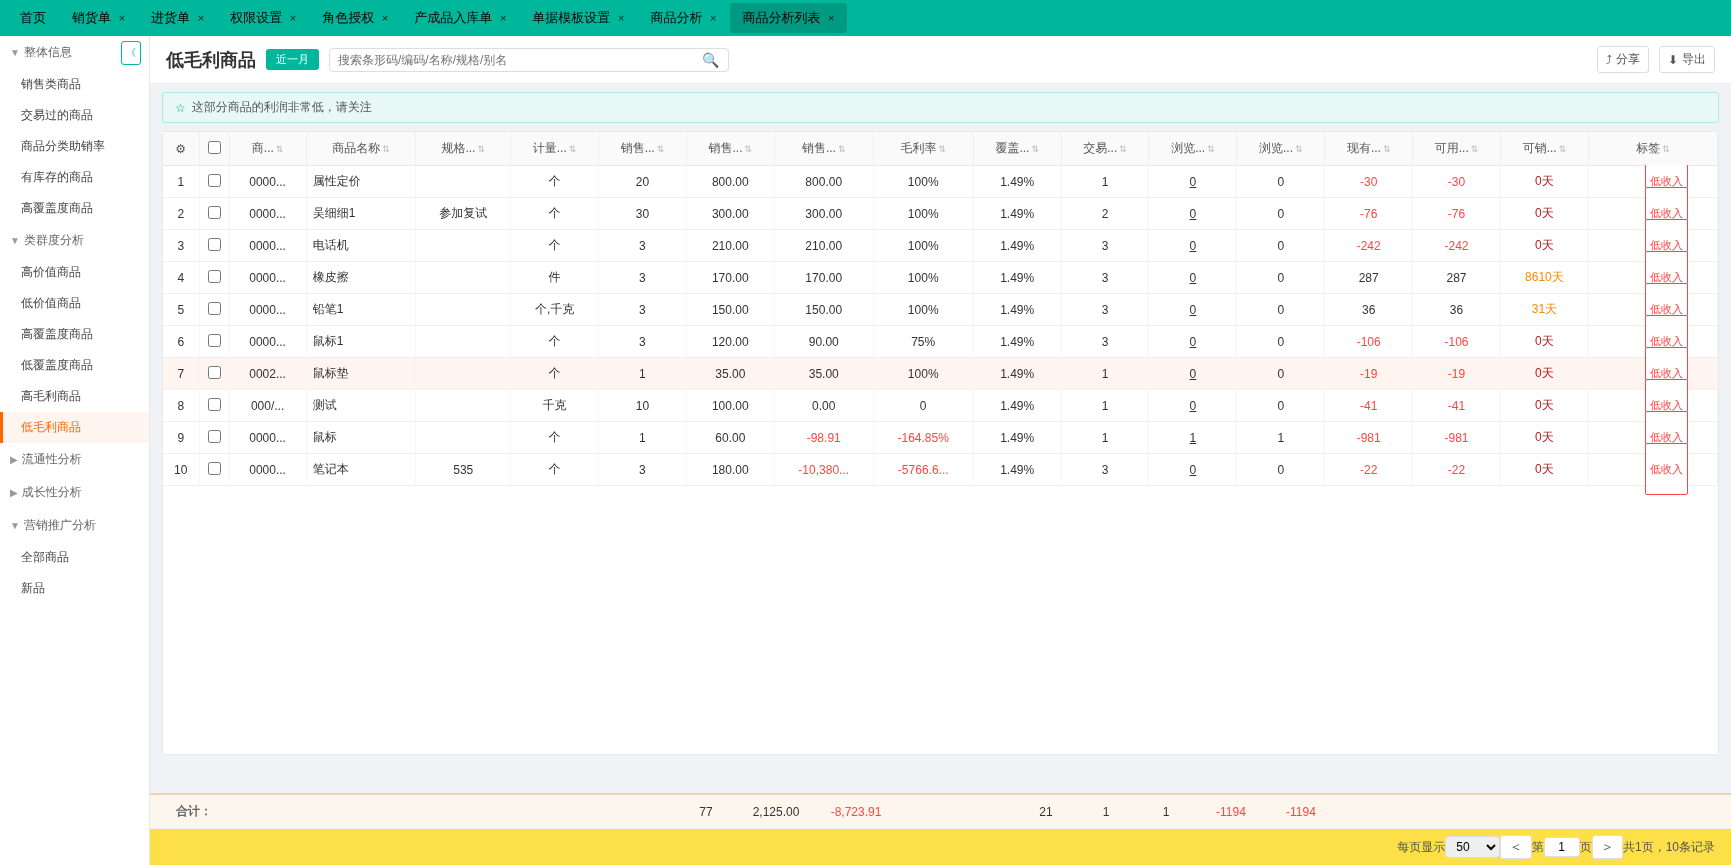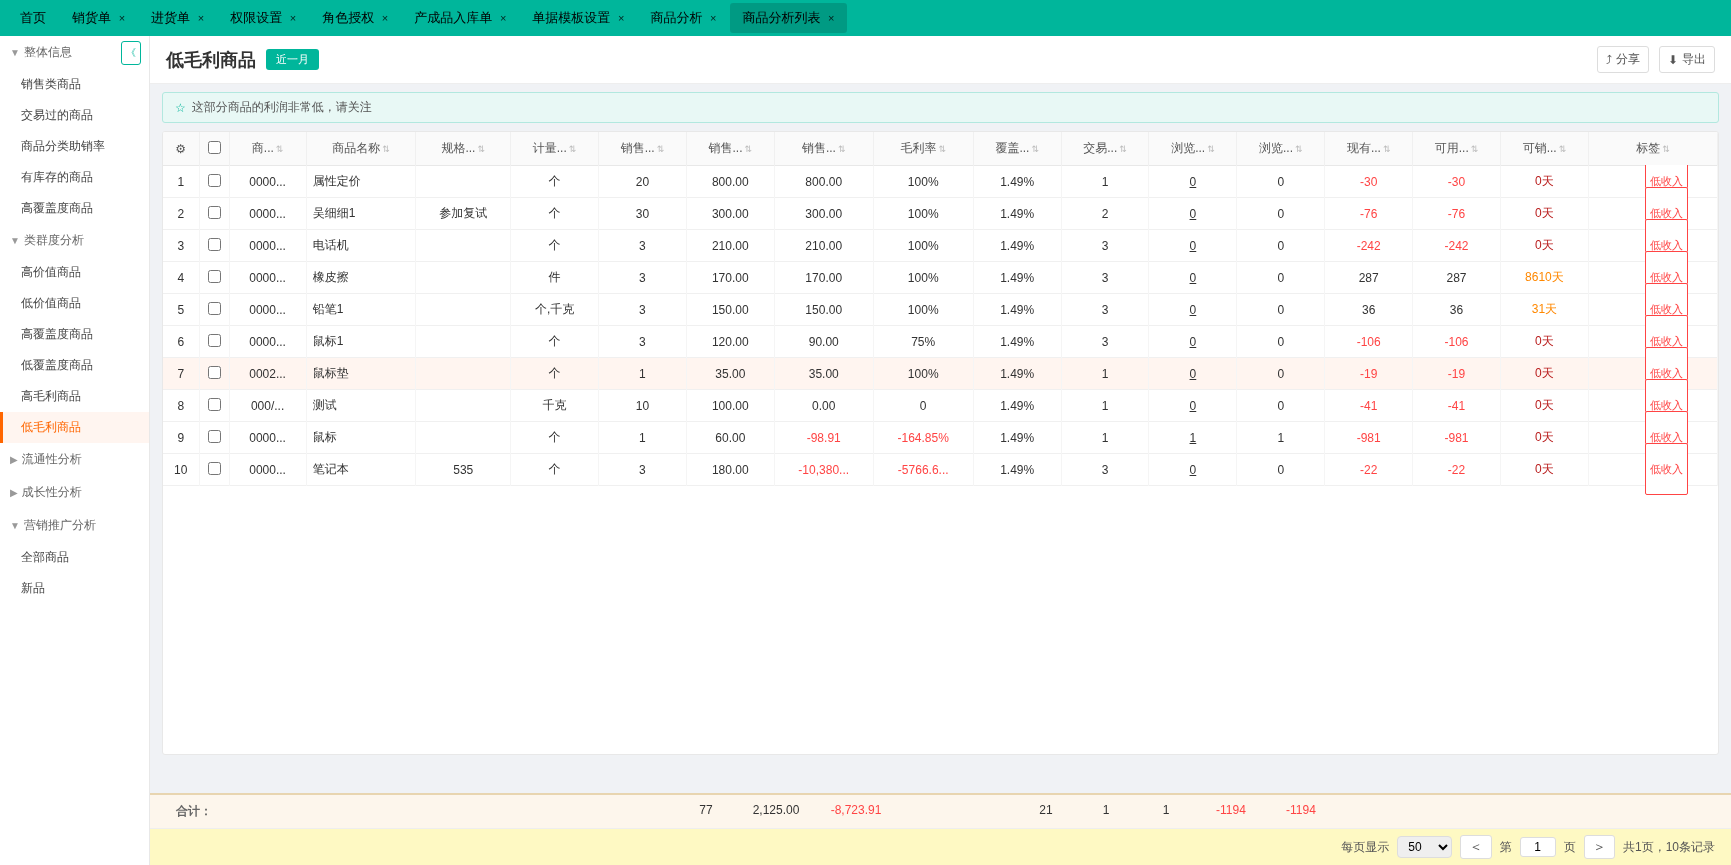--- a/index.html
+++ b/index.html
@@ -197,45 +197,44 @@
     .days-orange { color: #ff8800; }
     .val-red { color: #ff4444; }
     .underline-link { text-decoration: underline; color: #333; cursor: pointer; }
 
     
     .table-footer {
       background: #fdf6ec;
       border-top: 2px solid #e8d5b0;
       padding: 8px 6px;
       display: flex;
-      align-items: flex-start;
+      align-items: center;
       font-size: 12px;
       margin-top: 38px;
     }
     .footer-label { padding-left: 20px; color: #666; width: 200px; font-weight: bold; }
     .footer-cells {
       flex: 1;
       display: flex;
       gap: 0;
     }
     .footer-cell {
       text-align: center;
       padding: 0 6px;
       color: #333;
     }
 
     
     .pagination-bar {
-      background: #fef9c3;
+      background: #fde047;
       border-top: 1px solid #eee;
       padding: 6px 16px;
       display: flex;
       align-items: center;
       justify-content: flex-end;
-      gap: 8px;
       font-size: 12px;
       color: #555;
     }
     .per-page-select {
       border: 1px solid #ddd;
       border-radius: 4px;
       padding: 2px 6px;
       font-size: 12px;
       cursor: pointer;
     }
@@ -323,20 +322,24 @@
     </div>
     <div class="sidebar-item">全部商品</div>
     <div class="sidebar-item">新品</div>
   </aside>
 
   <div class="content-area">
 
     <div class="content-header">
       <span class="page-title">低毛利商品</span>
       <button class="date-btn">近一月</button>
+      <div class="search-box">
+        <input type="text" placeholder="搜索条形码/编码/名称/规格/别名" style="">
+        <span class="search-icon">🔍</span>
+      </div>
       <div class="header-actions">
         <div class="action-btn">
           <span>⤴</span>
           <span>分享</span>
         </div>
         <div class="action-btn">
           <span>⬇</span>
           <span>导出</span>
         </div>
       </div>

